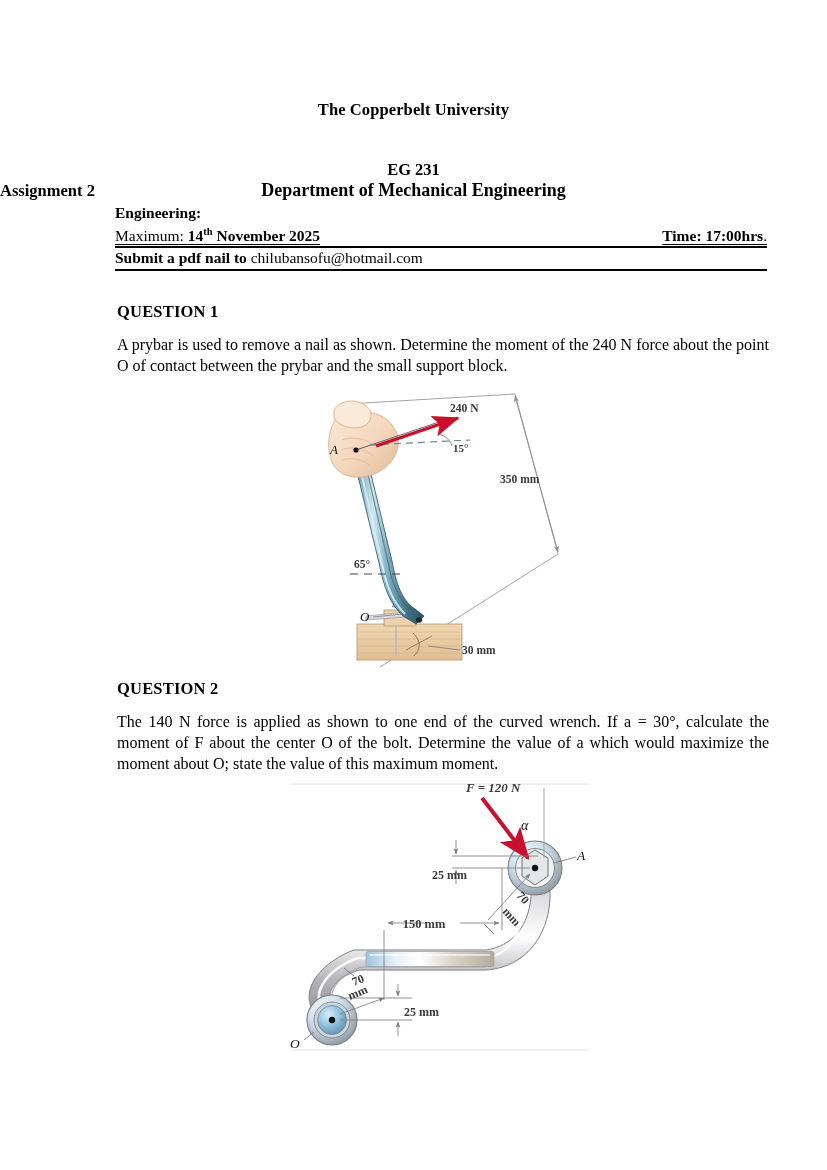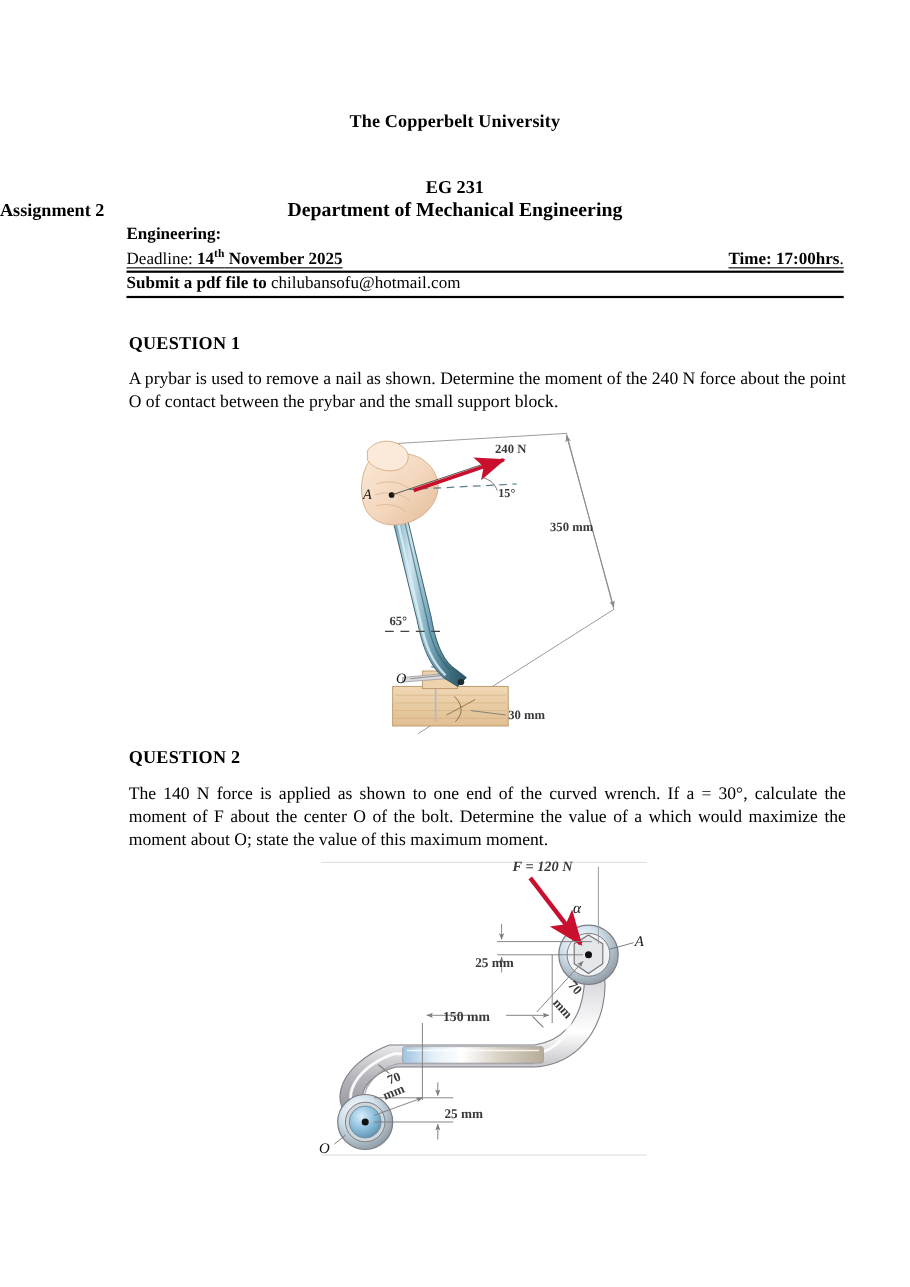--- a/index.html
+++ b/index.html
@@ -147,32 +147,32 @@
   <div class="hdr-uni">The Copperbelt University</div>
   <div class="hdr-dept">Department of Mechanical Engineering</div>
   <div class="hdr-code">EG 231</div>
   <div class="hdr-assign">Assignment 2</div>
 
   <div class="instructions-block">
     <div class="ins-title">Engineering:</div>
 
     <div class="ins-deadline-row">
       <div>
-        <span class="lead">Deadline: </span><b>14</b><b><sup>th</sup></b><b> November 2025</b>
+        <span class="lead">Maximum: </span><b>14</b><b><sup>th</sup></b><b> November 2025</b>
       </div>
       <div>
         <b>Time: 17:00hrs</b><span>.</span>
       </div>
     </div>
 
     <div class="rule-thick"></div>
 
 
     <div class="ins-submit">
-      <b>Submit a pdf file to </b><span>chilubansofu@hotmail.com</span>
+      <b>Submit a pdf nail to </b><span>chilubansofu@hotmail.com</span>
     </div>
 
     <div class="rule-thick2"></div>
   </div>
 
   <div class="q-title" id="q1-title">QUESTION 1</div>
   <div class="q-body" id="q1-body">A prybar is used to remove a nail as shown. Determine the moment of the 240 N force about the point O of contact between the prybar and the small support block.</div>
 
   <div class="figure" id="fig1">
     <svg width="270" height="290" viewBox="0 0 270 290" xmlns="http://www.w3.org/2000/svg">

